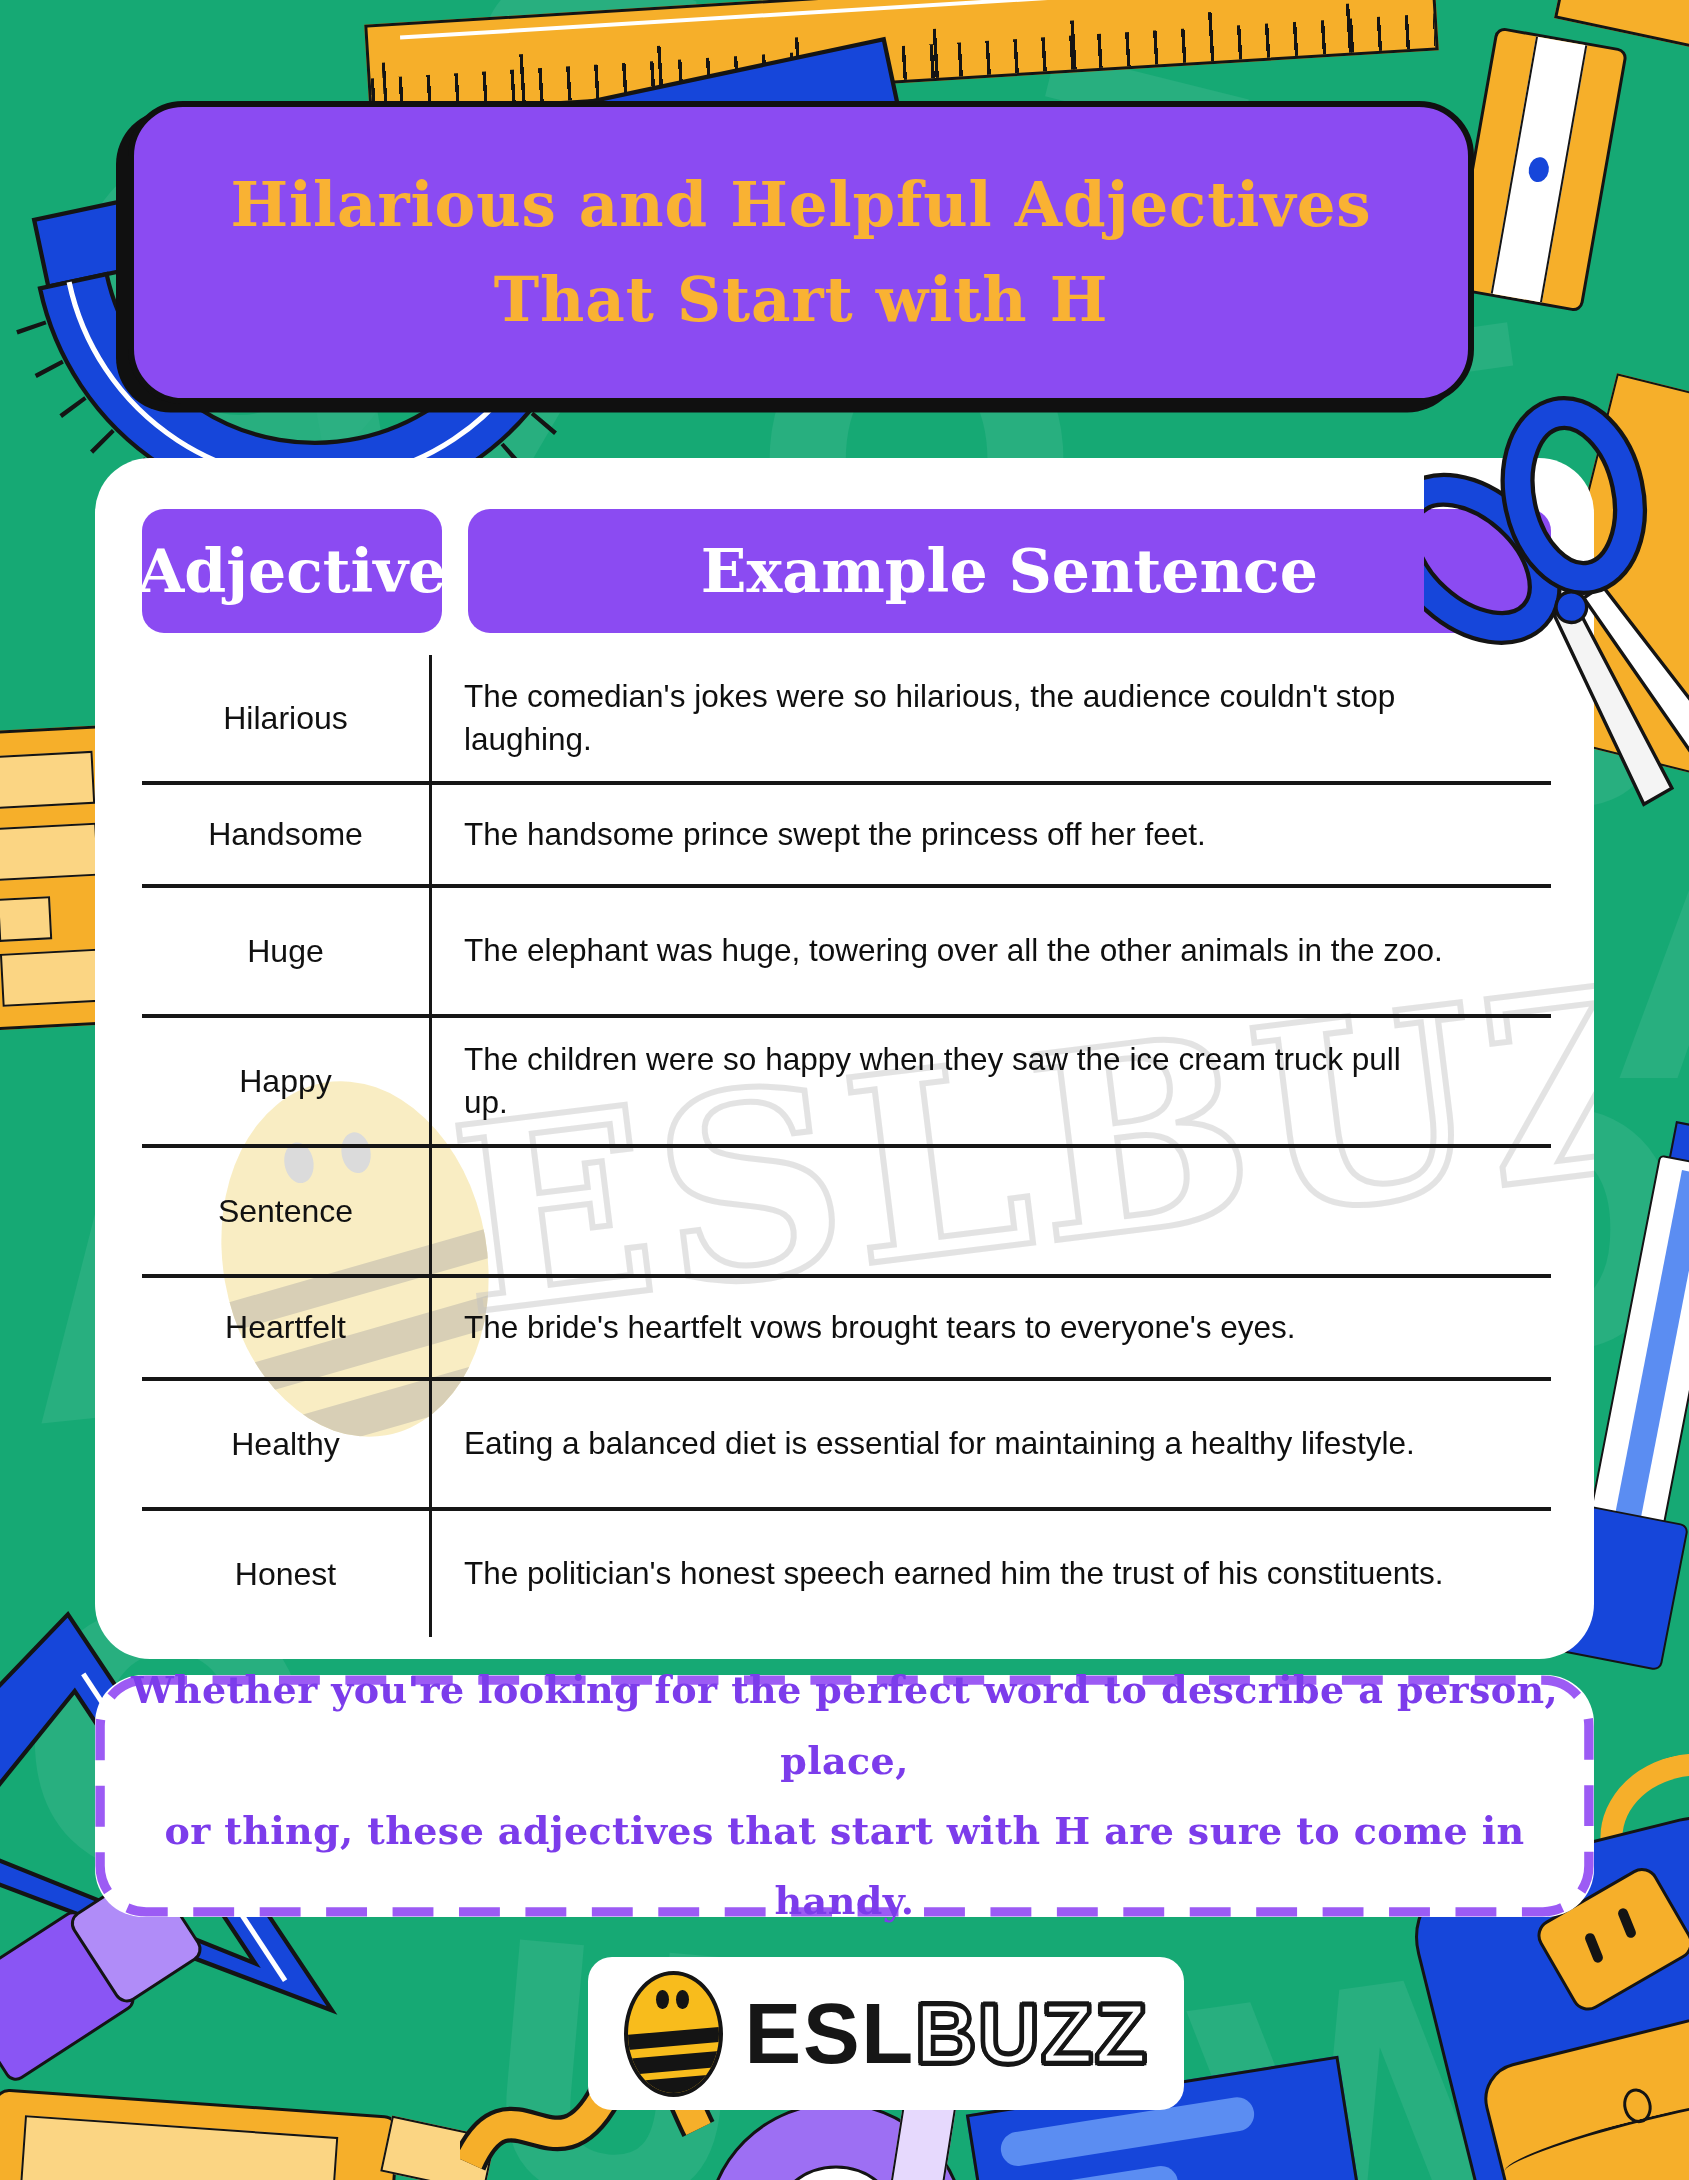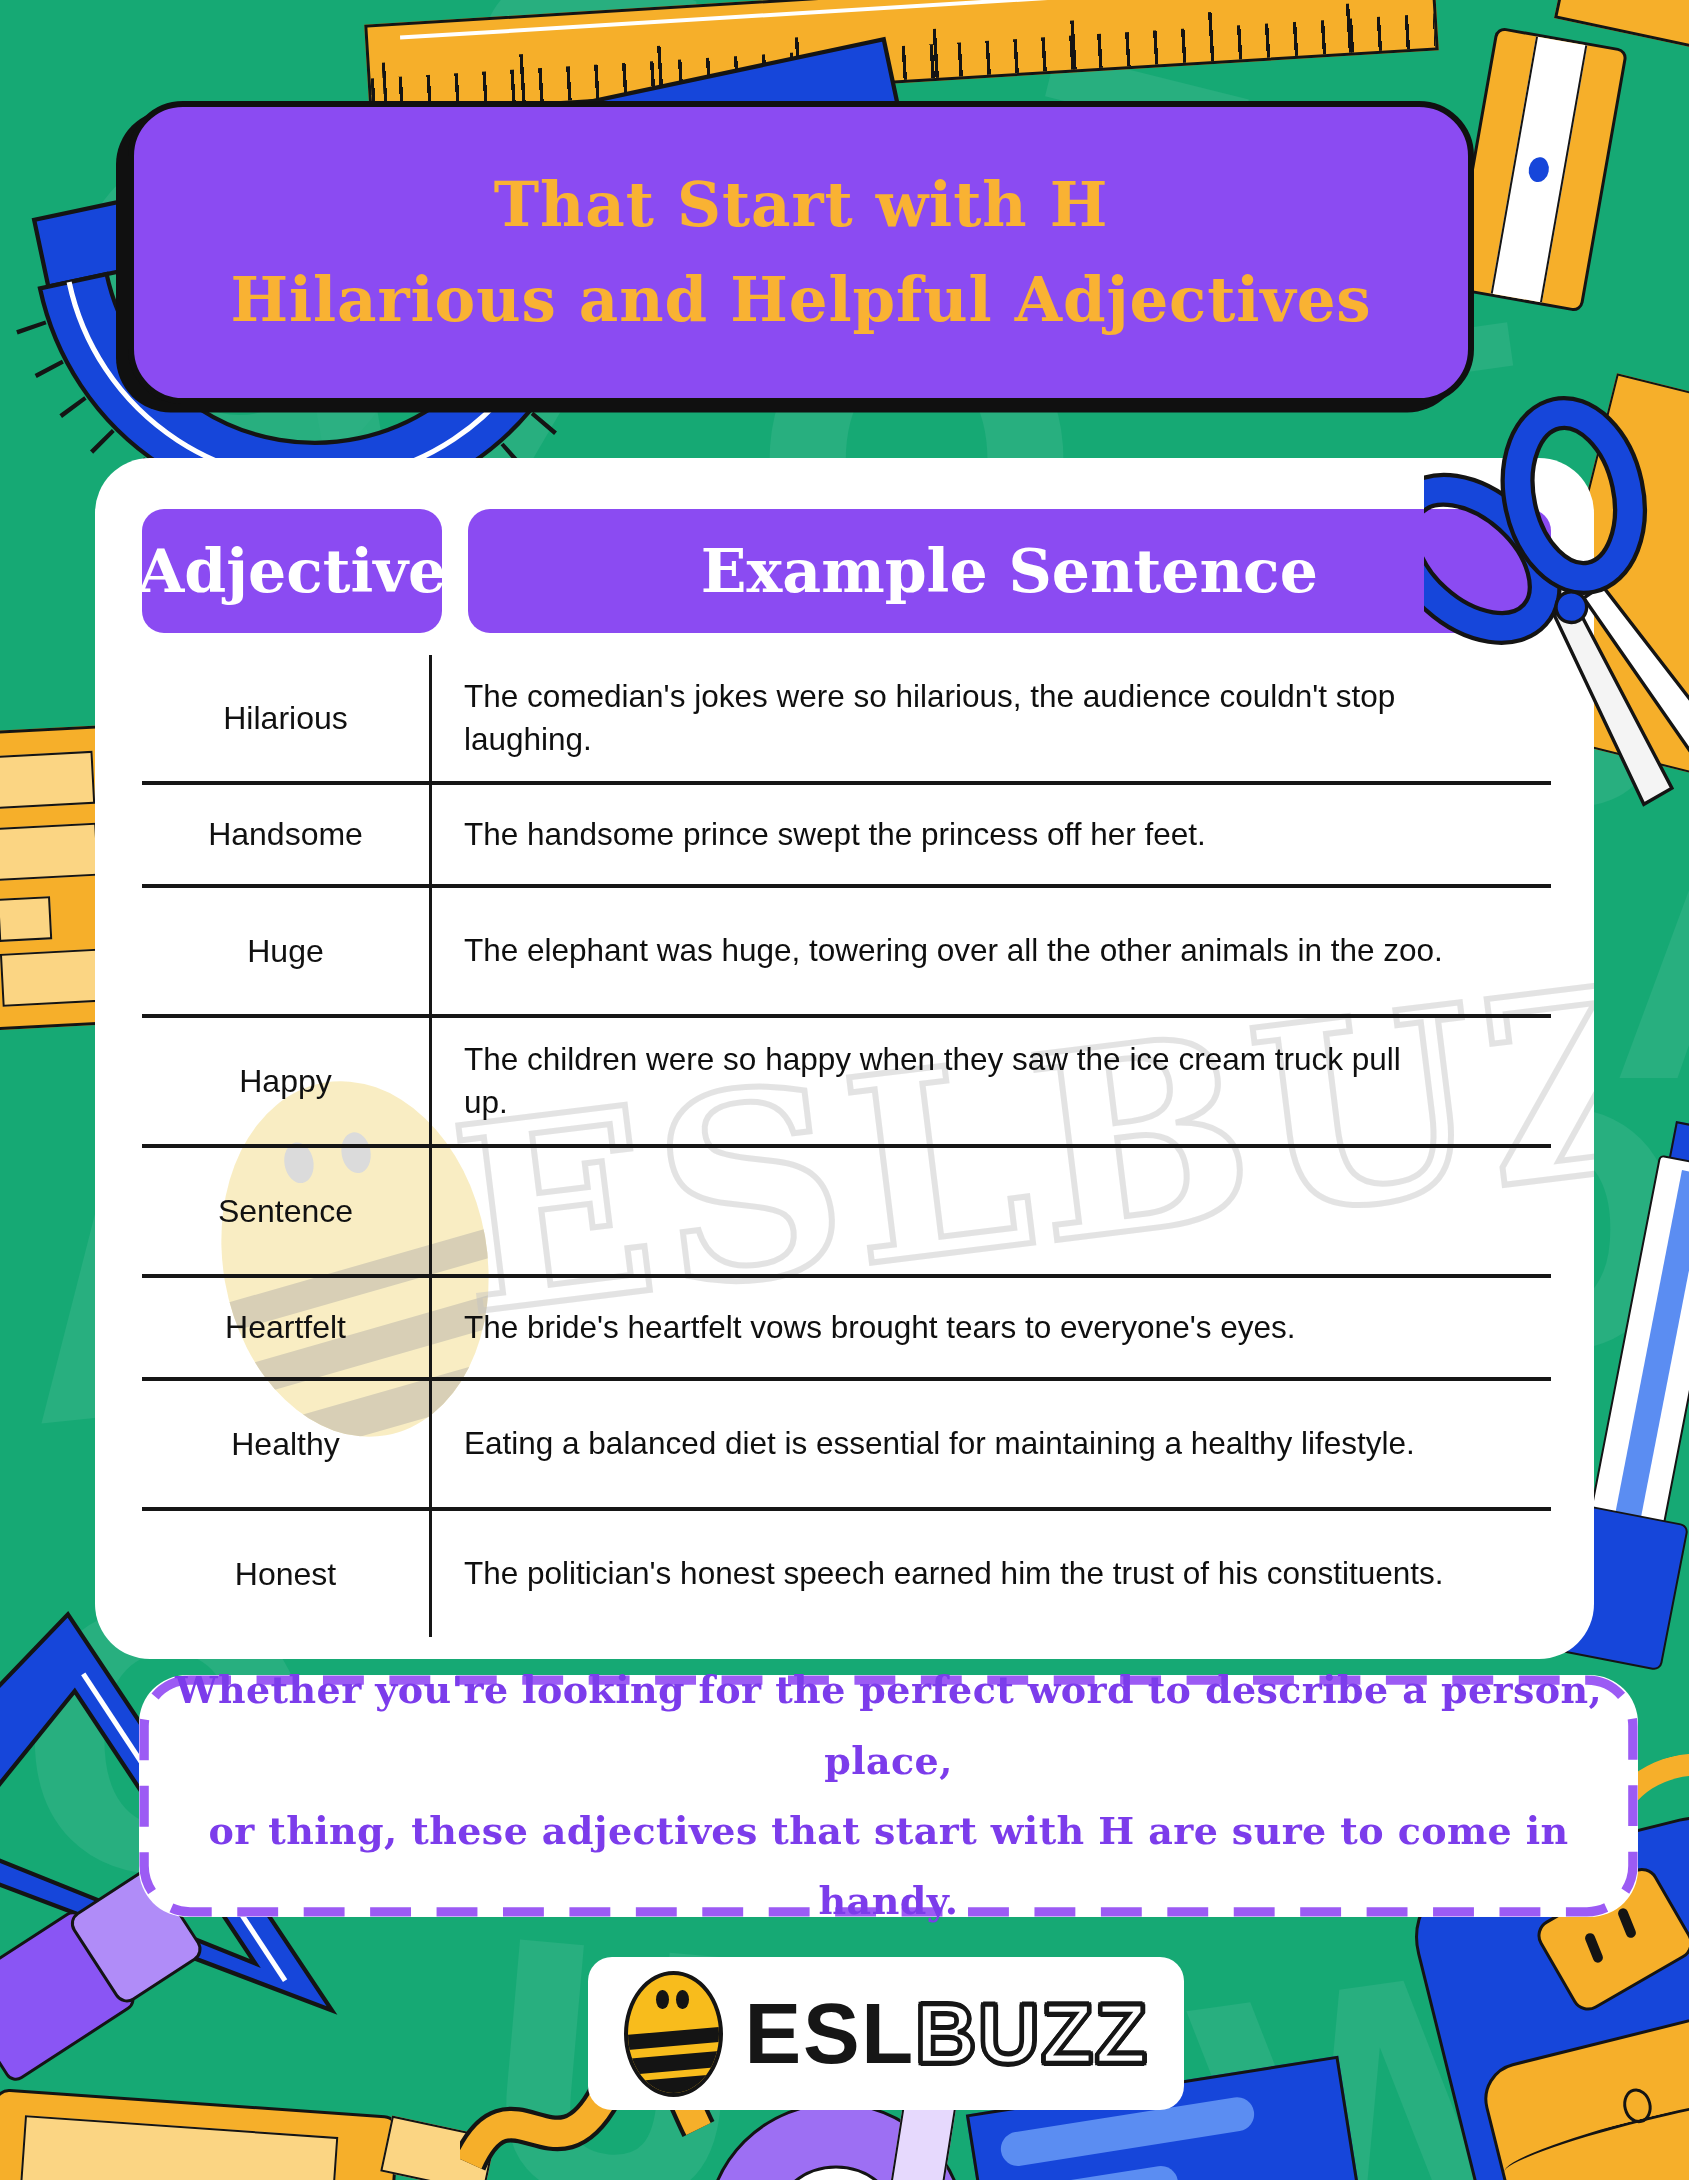--- a/index.html
+++ b/index.html
@@ -128,21 +128,21 @@
   }
   .wm-bee{left:128px;top:622px;width:264px;height:358px;transform:rotate(-10deg);opacity:.75;}
   .wm-bee .bod{position:absolute;inset:0;background:#F7E8B0;border-radius:50%;overflow:hidden;}
   .wm-bee .eye{position:absolute;top:15%;width:29px;height:41px;background:#cfcfcf;border-radius:50%;}
   .wm-bee .e1{left:30%;} .wm-bee .e2{left:52%;}
   .wm-bee .st{position:absolute;left:-10%;width:120%;background:#cbc09e;transform:rotate(-6deg);}
   .wm-bee .s1{top:52%;height:29px;} .wm-bee .s2{top:70%;height:32px;} .wm-bee .s3{top:88%;height:37px;}
   
   .callout{
     position:absolute;left:95px;top:1675px;width:1499px;height:242px;z-index:2;
-    background:#fff;border-radius:48px;display:flex;flex-direction:column;align-items:center;justify-content:center;margin-left:44px;
+    background:#fff;border-radius:48px;display:flex;flex-direction:column;align-items:center;justify-content:center;
   }
   .callout svg{position:absolute;inset:0;}
   .callout .cline{
     position:relative;font-family:"DejaVu Serif",serif;font-weight:700;font-size:38px;line-height:1.85;
     color:#7C3CEB;text-align:center;letter-spacing:0.4px;
   }
   
   .logobar{
     position:absolute;left:588px;top:1957px;width:596px;height:153px;z-index:2;
     background:#fff;border-radius:24px;display:flex;align-items:center;justify-content:center;gap:22px;
@@ -274,22 +274,22 @@
       <polygon points="190,260 210,500 248,495 216,258" fill="#ffffff" stroke="#141414" stroke-width="4"></polygon>
       <ellipse cx="100" cy="155" rx="64" ry="98" fill="none" stroke="#141414" stroke-width="40" transform="rotate(-18 100 155)"></ellipse>
       <ellipse cx="100" cy="155" rx="64" ry="98" fill="none" stroke="#1646DA" stroke-width="30" transform="rotate(-18 100 155)"></ellipse>
       <ellipse cx="240" cy="150" rx="64" ry="98" fill="none" stroke="#141414" stroke-width="40" transform="rotate(18 240 150)"></ellipse>
       <ellipse cx="240" cy="150" rx="64" ry="98" fill="none" stroke="#1646DA" stroke-width="30" transform="rotate(18 240 150)"></ellipse>
       <circle cx="172" cy="262" r="18" fill="#1646DA" stroke="#141414" stroke-width="4"></circle>
     </g>
   </svg>
 
   <div class="banner">
+    <div class="tline">Hilarious and Helpful Adjectives</div>
     <div class="tline">That Start with H</div>
-    <div class="tline">Hilarious and Helpful Adjectives</div>
   </div>
 
   <div class="card">
 
     <div class="wm wm-bee">
       <div class="bod">
         <span class="eye e1"></span>
           <span class="eye e2"></span>
         <span class="st s1"></span>
           <span class="st s2"></span>

